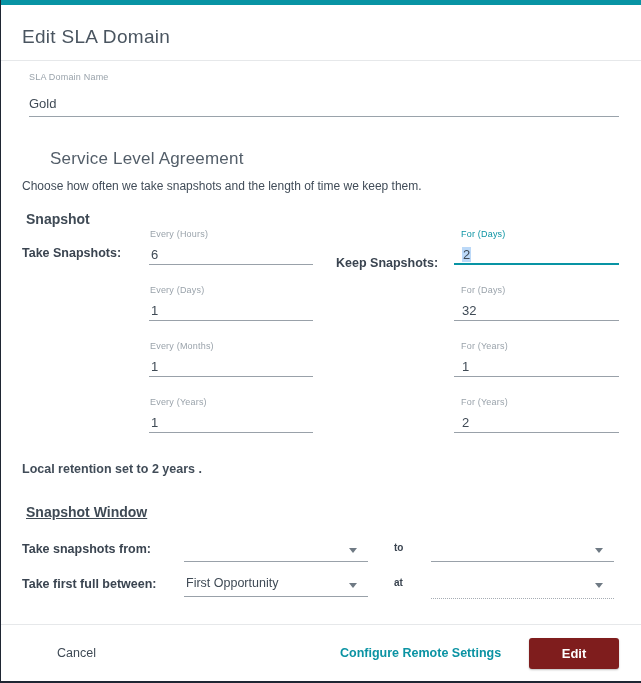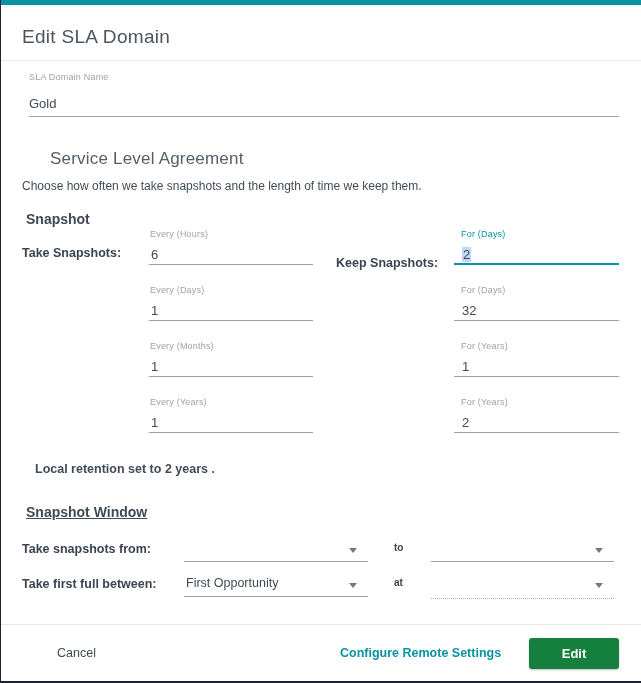--- a/index.html
+++ b/index.html
@@ -42,42 +42,42 @@
   .col-every .f-label { left:149px; }
   .col-every .f-value { left:150px; }
   .col-every .f-line  { left:148px; width:164px; }
   .col-for .f-label { left:460px; }
   .col-for .f-value { left:461px; }
   .col-for .f-line  { left:453px; width:165px; }
   .col-for.focused .f-label { color:#0b93a3; }
   .col-for.focused .f-line  { top:34px; height:2px; background:#0894a4; }
   .sel { background:#bcd9f8; padding:0 1px; }
 
-  .retention-note { left:21px; top:462px; font-size:12.5px; font-weight:bold; color:#414c58;margin-left:13px; }
+  .retention-note { left:21px; top:462px; font-size:12.5px; font-weight:bold; color:#414c58; }
   .window-heading { left:25px; top:504px; font-size:14px; font-weight:bold; color:#3f4a55;text-decoration:underline; }
 
   .win-row { left:0; width:100%; height:30px; }
   .win-label { left:21px; top:5px; font-size:12.5px; font-weight:bold; color:#3a4450; }
   .conn-label { left:393px; top:5px; font-size:10px; font-weight:bold; color:#3a4450; }
   .dd { top:0; height:25px; border-bottom:1px solid #99a1a9; }
   .dd.dotted { border-bottom:1px dotted #a6adb4; height:27px; }
   .dd-1 { left:183px; width:184px; }
   .dd-2 { left:430px; width:183px; }
   .dd-value { position:absolute; left:2px; top:4px; font-size:12.5px; color:#3f4a55; white-space:nowrap; }
   .caret {
     position:absolute; right:11px; top:11px; width:0; height:0;
     border-left:4px solid transparent; border-right:4px solid transparent;
     border-top:5px solid #6f7a84;
   }
 
   .cancel-btn { left:56px; top:646px; font-size:12.5px; color:#3f4a55; cursor:pointer; }
   .remote-link { left:339px; top:646px; font-size:12.5px; font-weight:bold; color:#0b93a3; cursor:pointer; }
   .edit-btn {
     left:528px; top:638px; width:90px; height:31px;
-    background:#15803d; color:#ffffff; font-size:13px; font-weight:bold;
+    background:#7f1d1d; color:#ffffff; font-size:13px; font-weight:bold;
     border:none; border-radius:3px; cursor:pointer;
     display:flex; align-items:center; justify-content:center;
     box-shadow:0 1px 2px rgba(0,0,0,.25);
     font-family:"Liberation Sans", sans-serif;
   }
 </style>
 </head>
 <body>
 
 <div class="modal">

